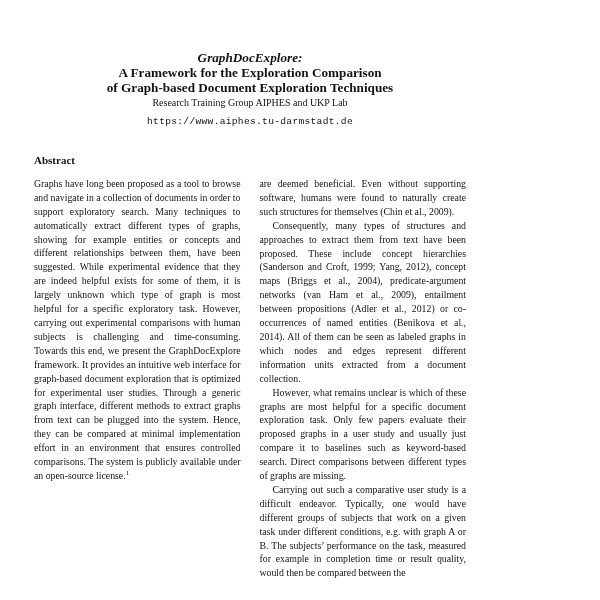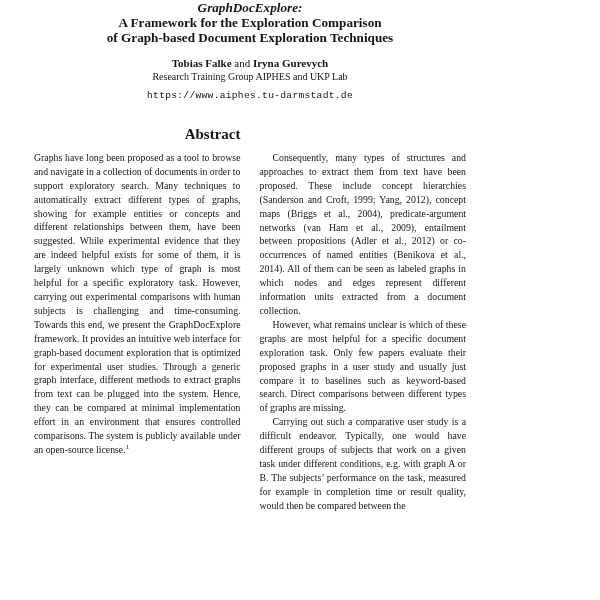--- a/index.html
+++ b/index.html
@@ -10,20 +10,21 @@
     width: 600px;
     height: 600px;
     background: #ffffff;
     color: #141414;
     font-family: "Liberation Serif", serif;
   }
   .page {
     width: 500px;
     height: 600px;
     overflow: hidden;
+    padding-top: 50px;
     box-sizing: border-box;
     background: #ffffff;
   }
   .titleblock {
     text-align: center;
   }
   .paper-title {
     font-size: 13.2px;
     font-weight: bold;
     line-height: 15px;
@@ -65,22 +66,22 @@
     text-align: justify;
     font-size: 9.8px;
     line-height: 13.9px;
     hyphens: auto;
     -webkit-hyphens: auto;
   }
   .col p {
     margin: 0;
   }
   .abstract-heading {
-    text-align: right;
-    font-size: 15px;
+    text-align: left;
+    font-size: 11px;
     font-weight: bold;
     margin: 0 0 9px 0;
   }
   .col-right {
     padding-top: 23px;
   }
   p.para-indent {
     text-indent: 13px;
   }
   .italic {
@@ -96,39 +97,35 @@
 
 <div class="page">
 
   <header class="titleblock">
     <h1 class="paper-title">
       <span class="title-line1">GraphDocExplore:</span><br>
       <span>A Framework for the Exploration Comparison</span><br>
       <span>of Graph-based Document Exploration Techniques</span>
     </h1>
 
-    <div class="authors">
-      <span class="author-name">Tobias Falke</span>
-      <span class="author-sep">and</span>
-      <span class="author-name">Iryna Gurevych</span>
-    </div>
 
     <div class="affiliation">Research Training Group AIPHES and UKP Lab</div>
 
     <div class="url">https://www.aiphes.tu-darmstadt.de</div>
   </header>
 
   <div class="columns">
 
     <section class="col col-left">
       <h2 class="abstract-heading">Abstract</h2>
       <p class="abstract-text"><span>Graphs have long been proposed as a tool to browse and navigate in a collection of documents in order to support exploratory search. Many techniques to automatically extract different types of graphs, showing for example entities or concepts and different relationships between them, have been suggested. While experimental evidence that they are indeed helpful exists for some of them, it is largely unknown which type of graph is most helpful for a specific exploratory task. However, carrying out experimental comparisons with human subjects is challenging and time-consuming. Towards this end, we present the </span><span class="italic">GraphDocExplore</span><span> framework. It provides an intuitive web interface for graph-based document exploration that is optimized for experimental user studies. Through a generic graph interface, different methods to extract graphs from text can be plugged into the system. Hence, they can be compared at minimal implementation effort in an environment that ensures controlled comparisons. The system is publicly available under an open-source license.</span><sup class="footnote">1</sup></p>
     </section>
 
     <section class="col col-right">
+      <p>are deemed beneficial. Even without supporting software, humans were found to naturally create such structures for themselves (Chin et al., 2009).</p>
       <p class="para-indent">Consequently, many types of structures and approaches to extract them from text have been proposed. These include concept hierarchies (Sanderson and Croft, 1999; Yang, 2012), concept maps (Briggs et al., 2004), predicate-argument networks (van Ham et al., 2009), entailment between propositions (Adler et al., 2012) or co-occurrences of named entities (Benikova et al., 2014). All of them can be seen as labeled graphs in which nodes and edges represent different information units extracted from a document collection.</p>
       <p class="para-indent">However, what remains unclear is which of these graphs are most helpful for a specific document exploration task. Only few papers evaluate their proposed graphs in a user study and usually just compare it to baselines such as keyword-based search. Direct comparisons between different types of graphs are missing.</p>
       <p class="para-indent">Carrying out such a comparative user study is a difficult endeavor. Typically, one would have different groups of subjects that work on a given task under different conditions, e.g. with graph A or B. The subjects’ performance on the task, measured for example in completion time or result quality, would then be compared between the</p>
     </section>
 
   </div>
 
 </div>
 
 </body></html>

